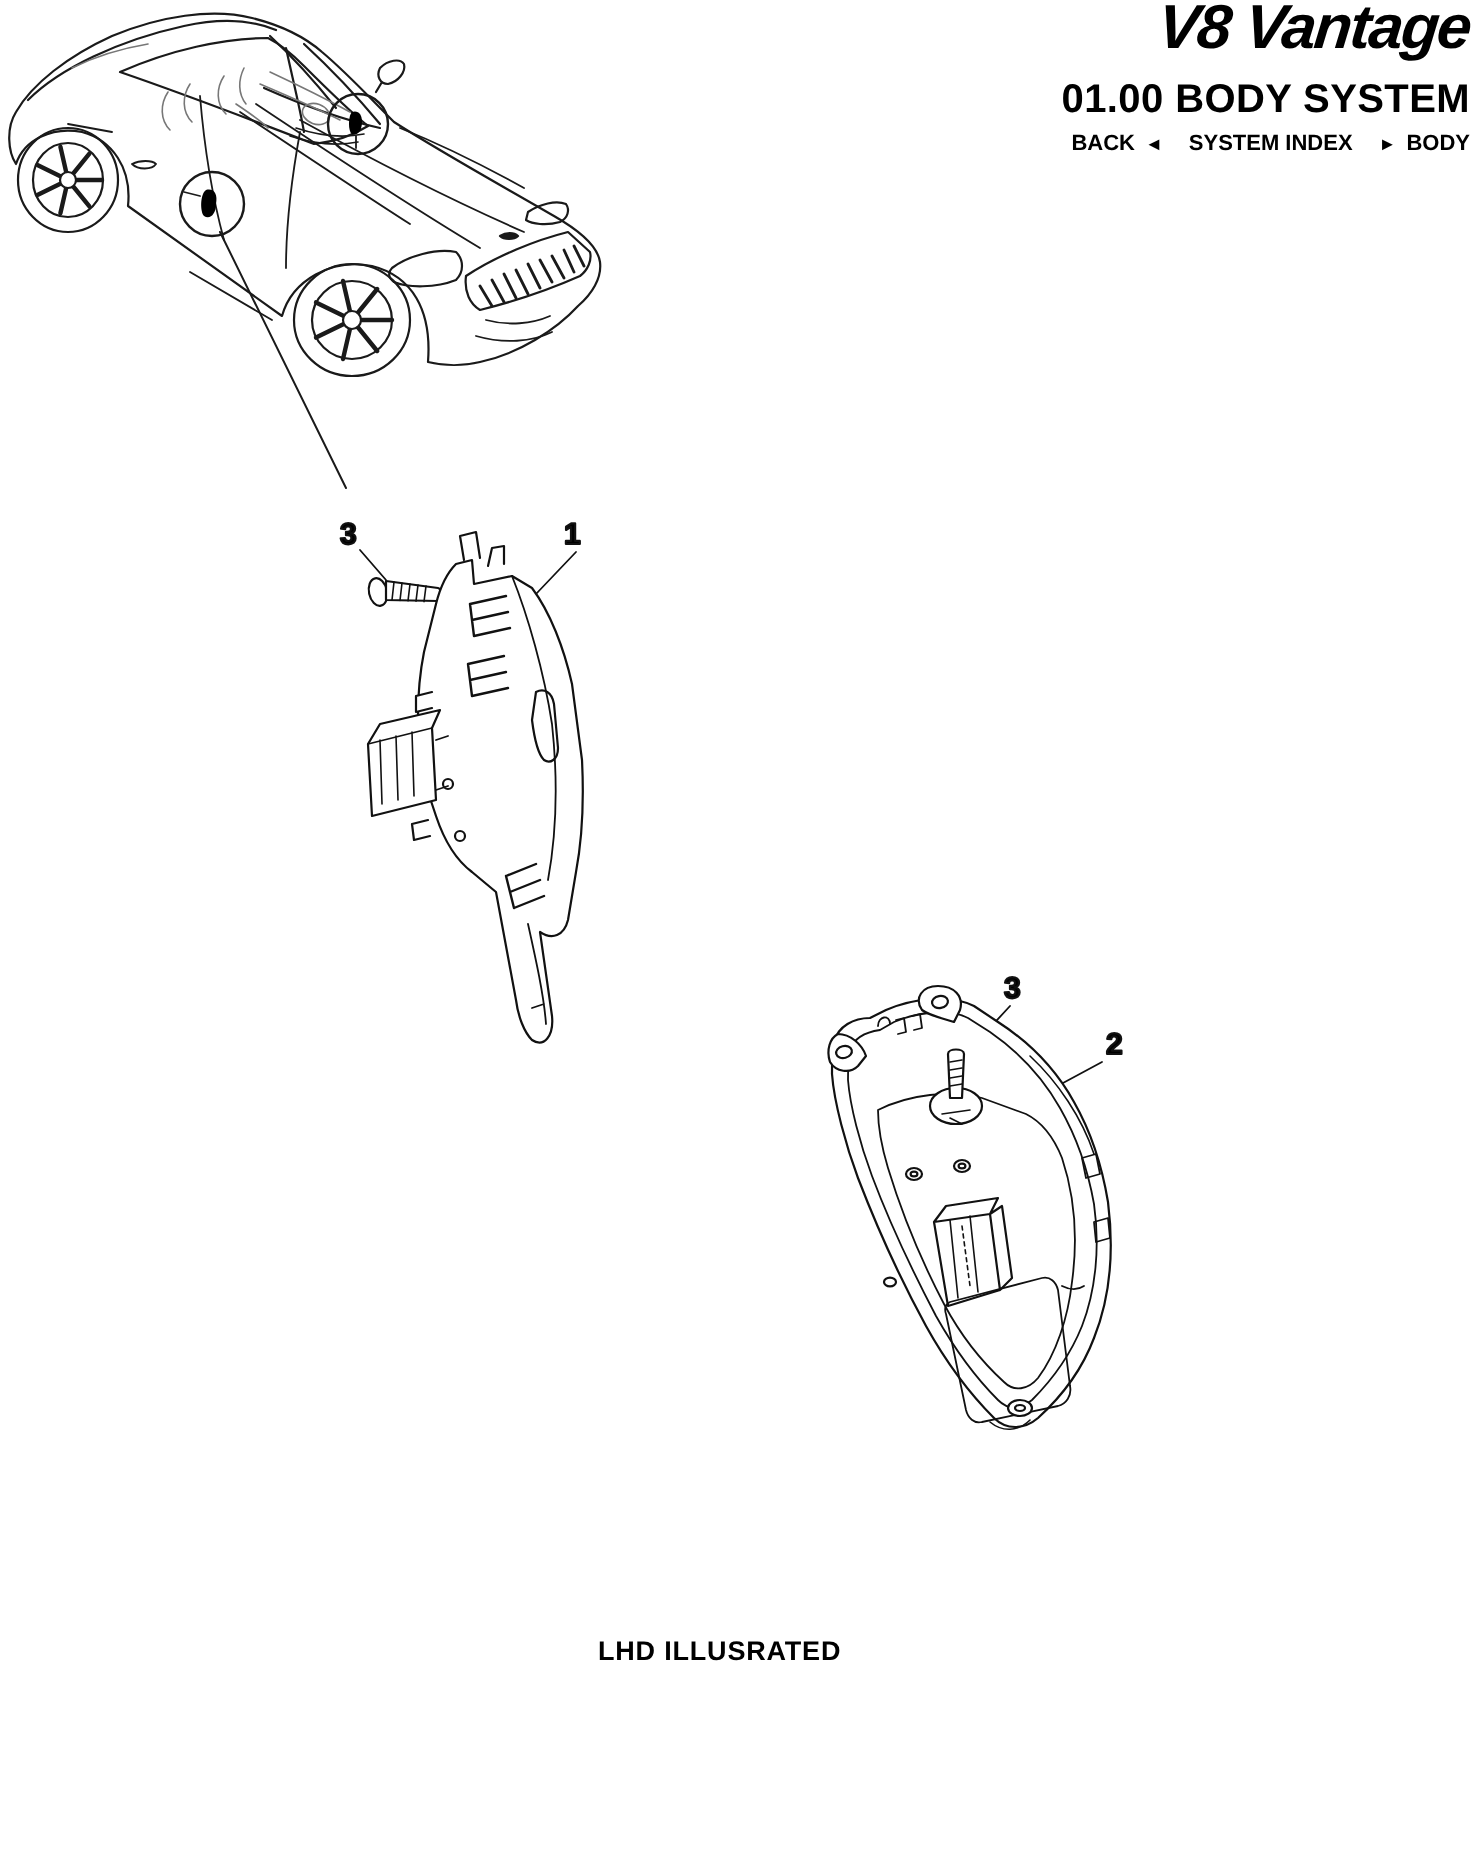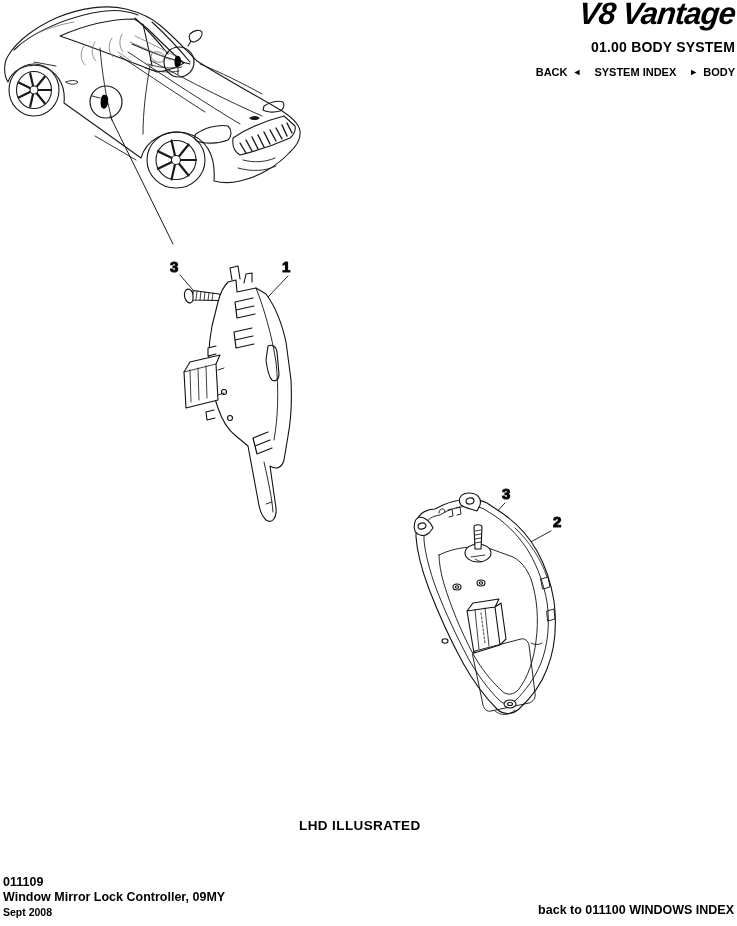--- a/index.html
+++ b/index.html
@@ -1,20 +1,20 @@
 <!DOCTYPE html>
 <html><head>
 <meta charset="utf-8">
 <style>
   html,body{margin:0;padding:0;background:#fff;}
   .page{position:relative;width:737px;height:926px;background:#fff;overflow:hidden;
         font-family:"Liberation Sans",sans-serif;color:#000;}
   .logo{position:absolute;top:-4px;right:2px;font-size:31px;font-weight:bold;font-style:italic;
         letter-spacing:-1px;transform:skewX(-6deg);white-space:nowrap;}
-  .section-title{position:absolute;top:39px;right:2px;font-size:14px;font-weight:bold;letter-spacing:.2px;}
+  .section-title{position:absolute;top:39px;right:2px;font-size:20px;font-weight:bold;letter-spacing:.2px;}
   .nav{position:absolute;top:66px;right:2px;display:flex;gap:13px;font-size:11px;font-weight:bold;text-align:right;}
   .nav .navlink{display:flex;gap:5px;align-items:center;cursor:pointer;white-space:nowrap;}
   .nav .arrow{font-size:9px;}
   svg{position:absolute;overflow:visible;}
   .caption{position:absolute;left:299px;top:818px;font-size:13.5px;font-weight:bold;letter-spacing:.4px;}
   .footer-left{position:absolute;left:3px;top:875px;line-height:1.18;}
   .doc-number,.doc-title{font-size:12.5px;font-weight:bold;}
   .doc-date{font-size:10.5px;font-weight:bold;margin-top:1px;}
   .footer-right{position:absolute;right:3px;top:903px;font-size:12.5px;font-weight:bold;cursor:pointer;}
   .lbl{font:bold 15px "Liberation Sans",sans-serif;fill:#000;}
@@ -210,20 +210,14 @@
       <path d="M80,168 L126,156 C130,155 133,158 134,162 L140,210 C141,215 138,219 134,220 L96,228
                C92,229 89,226 88,222 L78,174 C77,171 78,169 80,168 Z" stroke-width="0.9"></path>
       <ellipse cx="115" cy="221" rx="6" ry="4" fill="#fff"></ellipse>
       <ellipse cx="115" cy="221" rx="2.5" ry="1.5"></ellipse>
       <path d="M100,228 C106,233 114,233 120,227" stroke-width="0.8"></path>
     </g>
   </svg>
 
   <div class="caption">LHD ILLUSRATED</div>
 
-  <div class="footer-left">
-    <div class="doc-number">011109</div>
-    <div class="doc-title">Window Mirror Lock Controller, 09MY</div>
-    <div class="doc-date">Sept 2008</div>
-  </div>
-  <div class="footer-right">back to 011100 WINDOWS INDEX</div>
 
 </div>
 
 </body></html>

